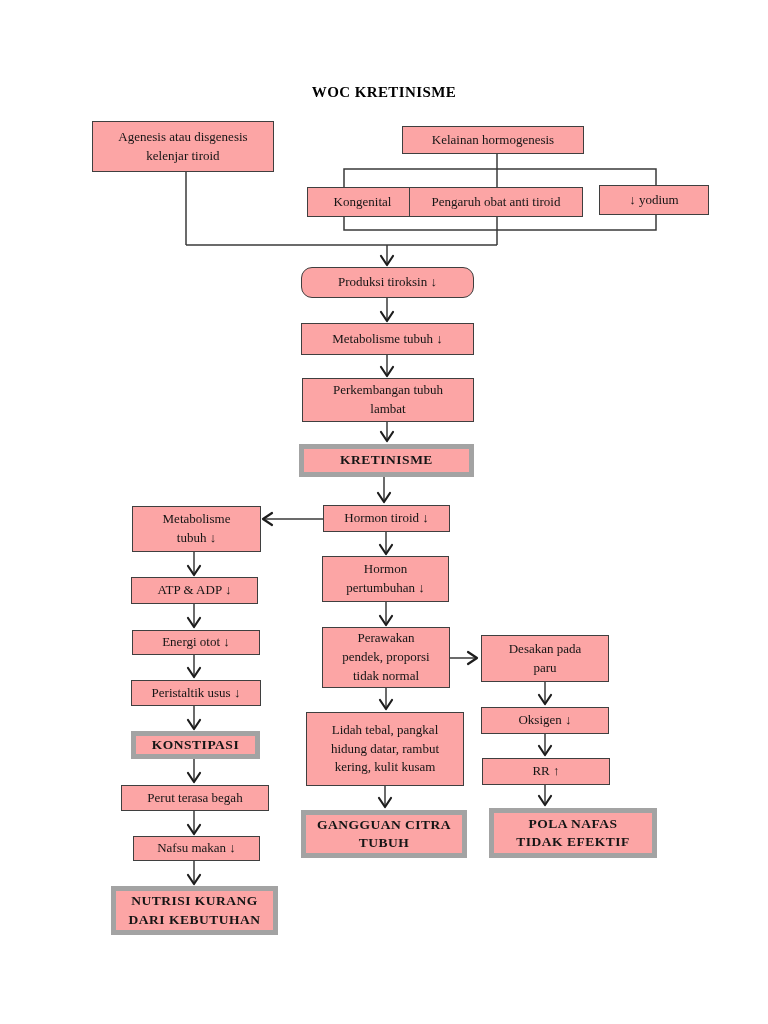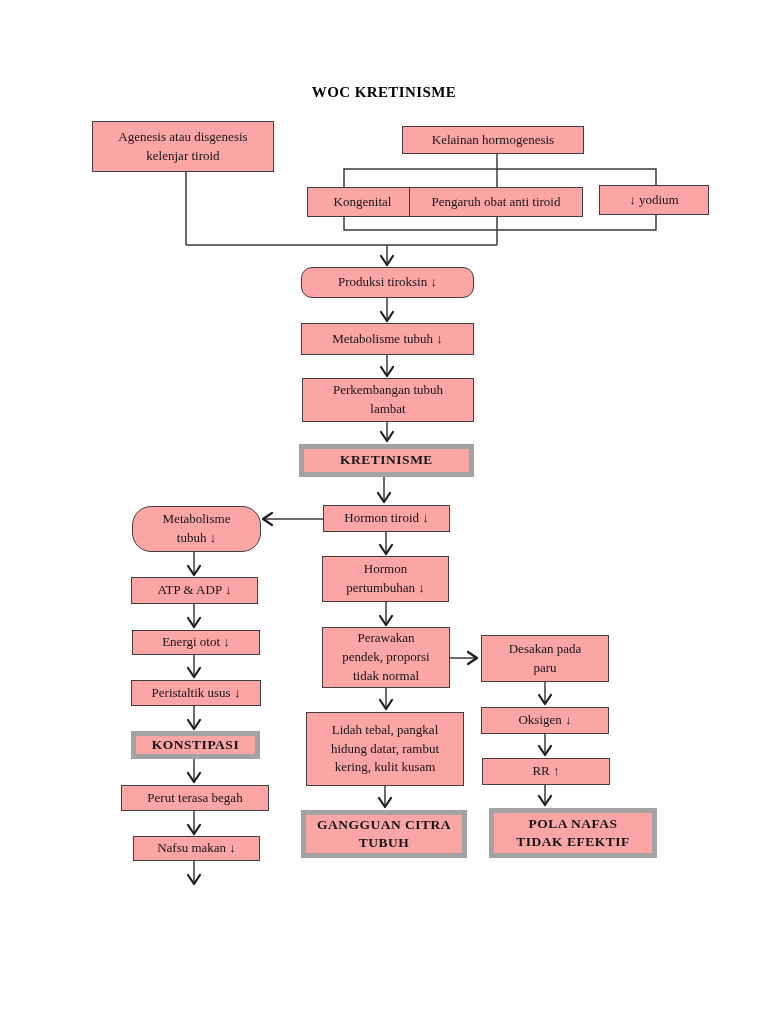--- a/index.html
+++ b/index.html
@@ -100,35 +100,37 @@
 
   <div class="bx" style="left:301px;top:323px;width:173px;height:32px;">Metabolisme tubuh ↓</div>
 
   <div class="bx" style="left:302px;top:378px;width:172px;height:44px;">Perkembangan tubuh
 lambat</div>
 
   <div class="bx bd" style="left:299px;top:444px;width:175px;height:33px;">KRETINISME</div>
 
   <div class="bx" style="left:323px;top:505px;width:127px;height:27px;">Hormon tiroid ↓</div>
 
-  <div class="bx" style="left:132px;top:506px;width:129px;height:46px;border-radius:19px;">Metabolisme
+  <div class="bx" style="left:132px;top:506px;width:129px;height:46px;">Metabolisme
 tubuh ↓</div>
 
   <div class="bx" style="left:131px;top:577px;width:127px;height:27px;">ATP &amp; ADP ↓</div>
 
   <div class="bx" style="left:132px;top:630px;width:128px;height:25px;">Energi otot ↓</div>
 
   <div class="bx" style="left:131px;top:680px;width:130px;height:26px;">Peristaltik usus ↓</div>
 
   <div class="bx bd" style="left:131px;top:731px;width:129px;height:28px;">KONSTIPASI</div>
 
   <div class="bx" style="left:121px;top:785px;width:148px;height:26px;">Perut terasa begah</div>
 
   <div class="bx" style="left:133px;top:836px;width:127px;height:25px;">Nafsu makan ↓</div>
 
+  <div class="bx bd" style="left:111px;top:886px;width:167px;height:49px;">NUTRISI KURANG
+DARI KEBUTUHAN</div>
 
   <div class="bx" style="left:322px;top:556px;width:127px;height:46px;">Hormon
 pertumbuhan ↓</div>
 
   <div class="bx" style="left:322px;top:627px;width:128px;height:61px;">Perawakan
 pendek, proporsi
 tidak normal</div>
 
   <div class="bx" style="left:306px;top:712px;width:158px;height:74px;">Lidah tebal, pangkal
 hidung datar, rambut

